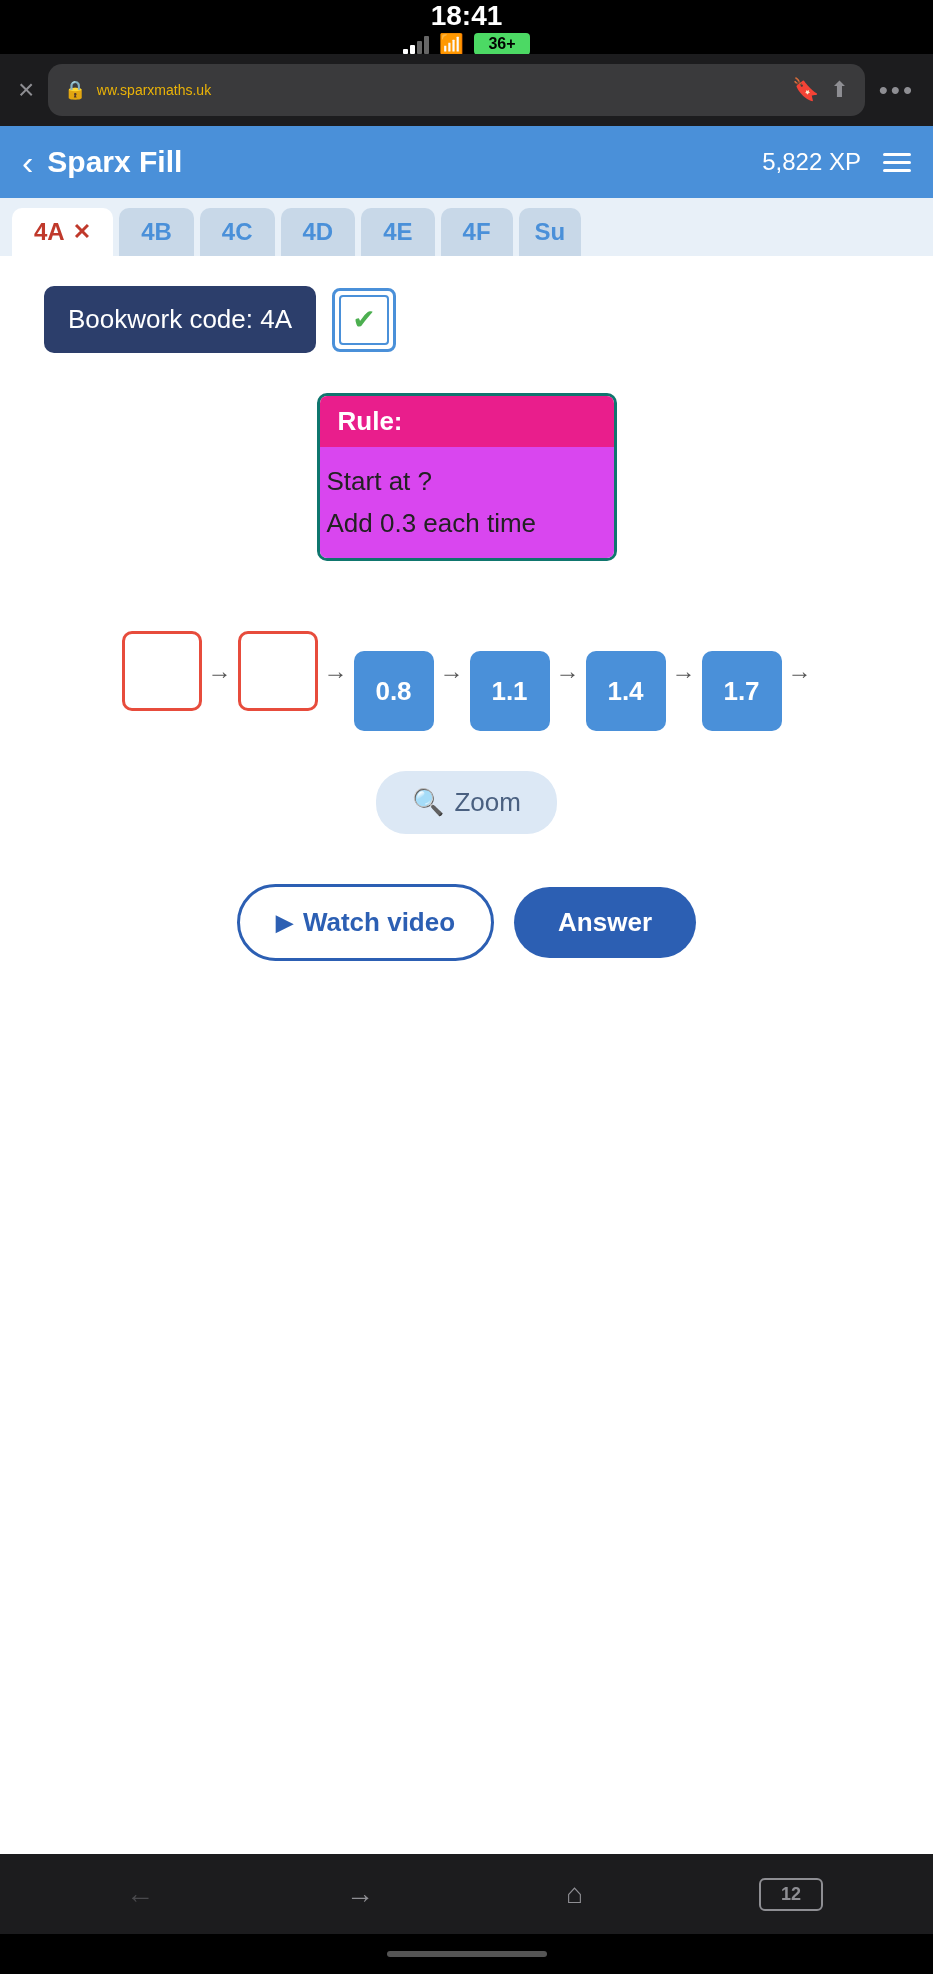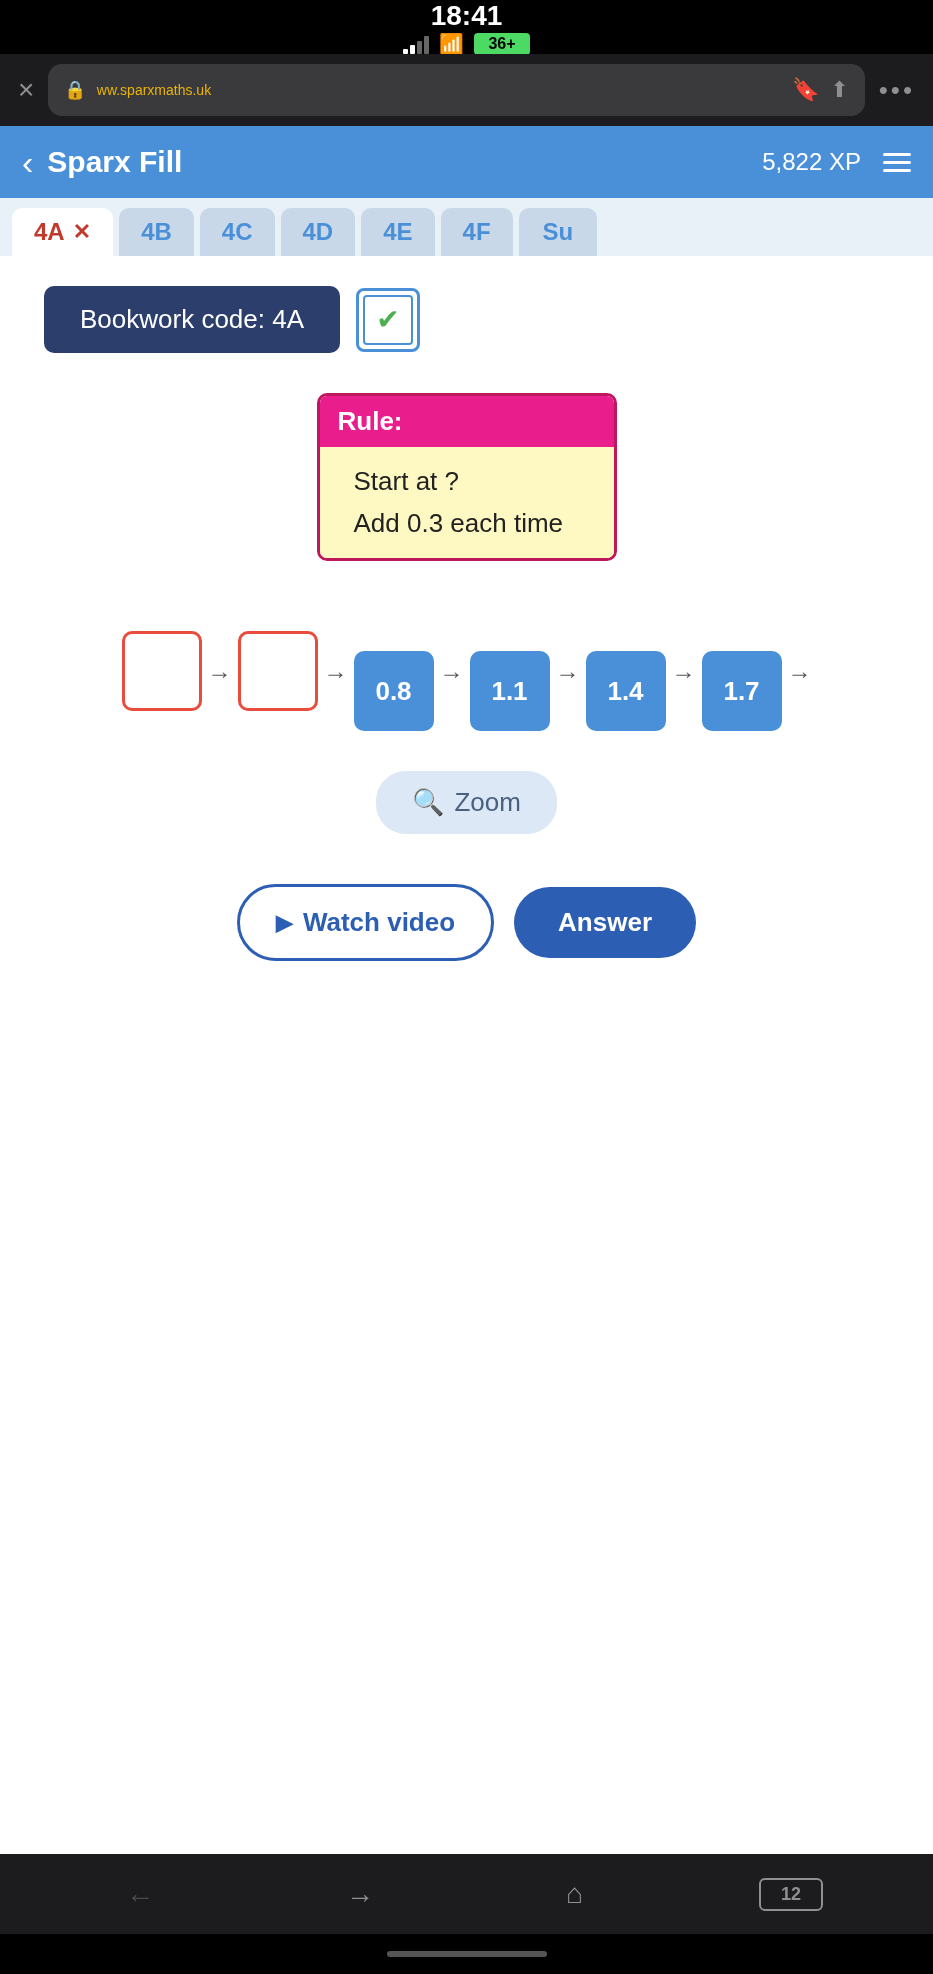--- a/index.html
+++ b/index.html
@@ -173,21 +173,21 @@
       color: #c0392b;
       display: flex;
       align-items: center;
       gap: 8px;
     }
     .tab.active .tab-x {
       color: #c0392b;
       font-size: 22px;
     }
     .tab-partial {
-      padding: 10px 24px;
+      padding: 10px 16px;
       border-radius: 10px 10px 0 0;
       font-size: 24px;
       font-weight: 600;
       background: #c8d8e8;
       color: #4a90d9;
     }
 
     
     .main-content {
       background: #fff;
@@ -204,21 +204,21 @@
       align-items: center;
       gap: 16px;
       margin-bottom: 40px;
       align-self: flex-start;
       margin-left: 20px;
     }
     .bookwork-code-btn {
       background: #2c3e6b;
       color: #fff;
       font-size: 26px;
-      padding: 18px 36px;
+      padding: 18px 24px;
       border-radius: 10px;
       font-weight: 500;
     }
     .check-icon-wrap {
       width: 64px;
       height: 64px;
       border: 3px solid #4a90d9;
       border-radius: 8px;
       display: flex;
       align-items: center;
@@ -248,36 +248,36 @@
       font-size: 30px;
       text-align: center;
       line-height: 1.5;
       color: #222;
       margin-bottom: 40px;
       max-width: 700px;
     }
 
     
     .rule-box {
-      border: 3px solid #be185d;
+      border: 3px solid #0f766e;
       border-radius: 10px;
       overflow: hidden;
       width: 300px;
       margin-bottom: 50px;
     }
     .rule-header {
       background: #e91e8c;
       color: #fff;
       font-size: 26px;
       font-weight: 600;
       padding: 10px 18px;
     }
     .rule-body {
-      background: #fef9c3;
-      padding: 14px 34px;
+      background: #d946ef;
+      padding: 14px 7px;
     }
     .rule-line {
       font-size: 26px;
       color: #222;
       font-weight: 500;
       line-height: 1.6;
     }
 
     
     .sequence-row {

